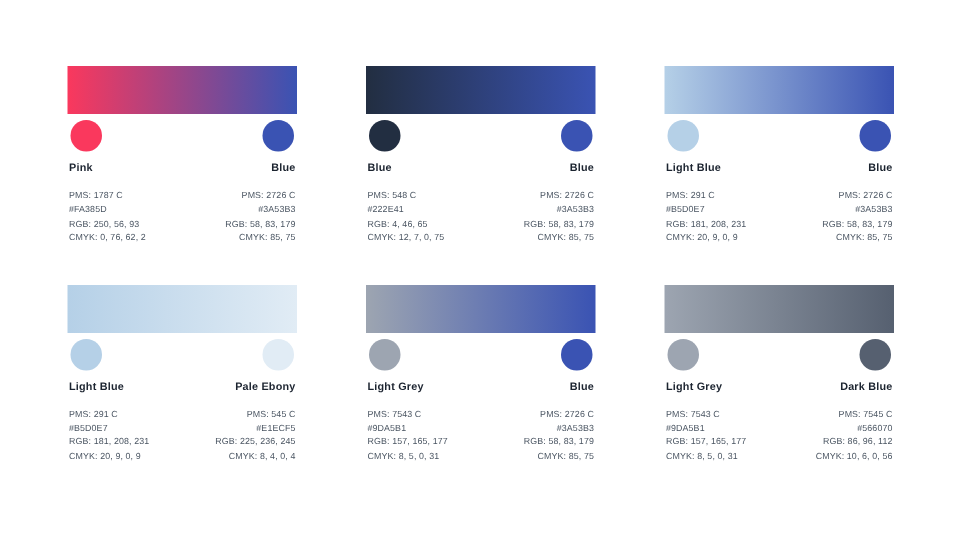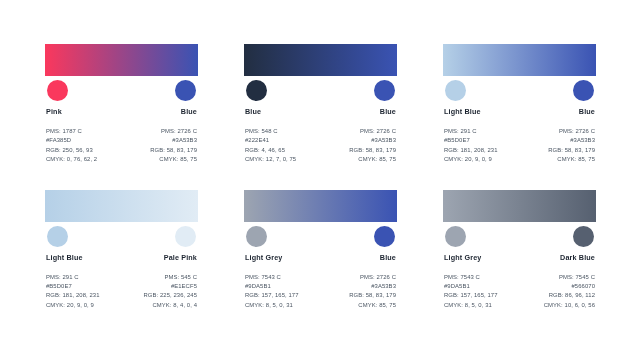--- a/index.html
+++ b/index.html
@@ -161,21 +161,21 @@
       </div>
     </div>
     <div class="swatch-card">
       <div class="gradient-bar" style="background: linear-gradient(90deg, rgb(181, 208, 231) 0%, rgb(225, 236, 245) 100%);"></div>
       <div class="chips-row">
         <div class="color-chip left" style="background: rgb(181, 208, 231);"></div>
         <div class="color-chip right" style="background: rgb(225, 236, 245);"></div>
       </div>
       <div class="names-row">
         <div class="color-name">Light Blue</div>
-        <div class="color-name right">Pale Pink</div>
+        <div class="color-name right">Pale Ebony</div>
       </div>
       <div class="specs-row">
         <div class="spec-block">
           <div class="spec-line">PMS: 291 C</div>
           <div class="spec-line">#B5D0E7</div>
           <div class="spec-line">RGB: 181, 208, 231</div>
           <div class="spec-line">CMYK: 20, 9, 0, 9</div>
         </div>
         <div class="spec-block right">
           <div class="spec-line">PMS: 545 C</div>

